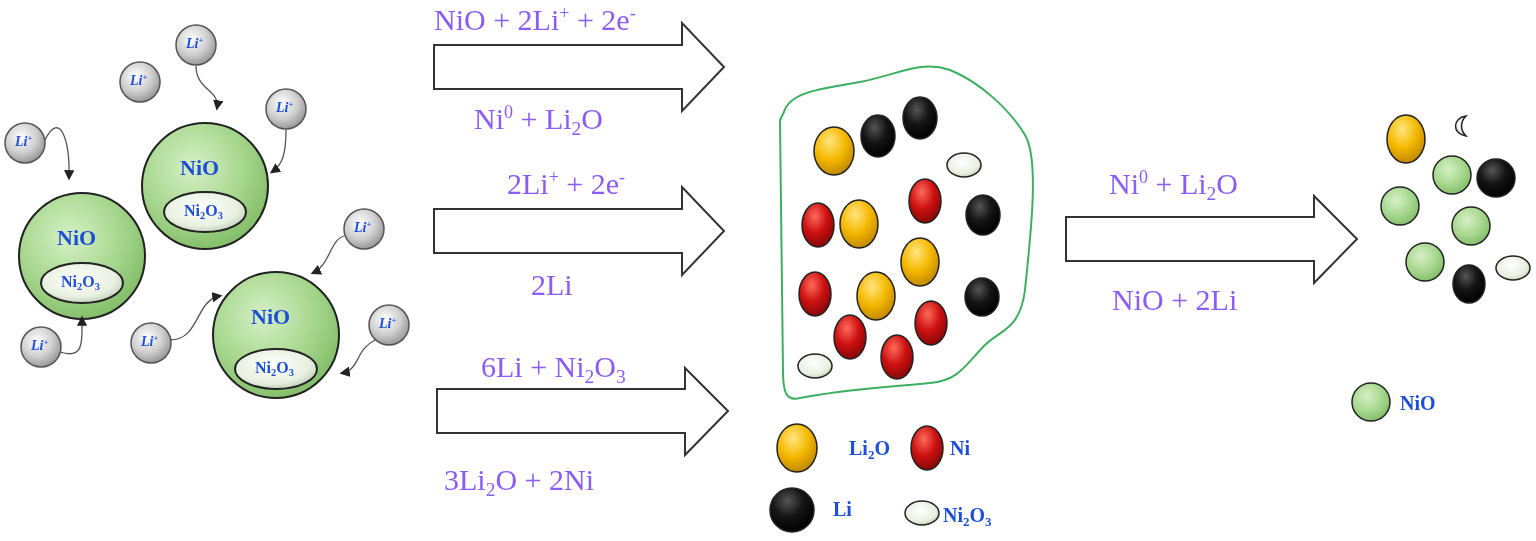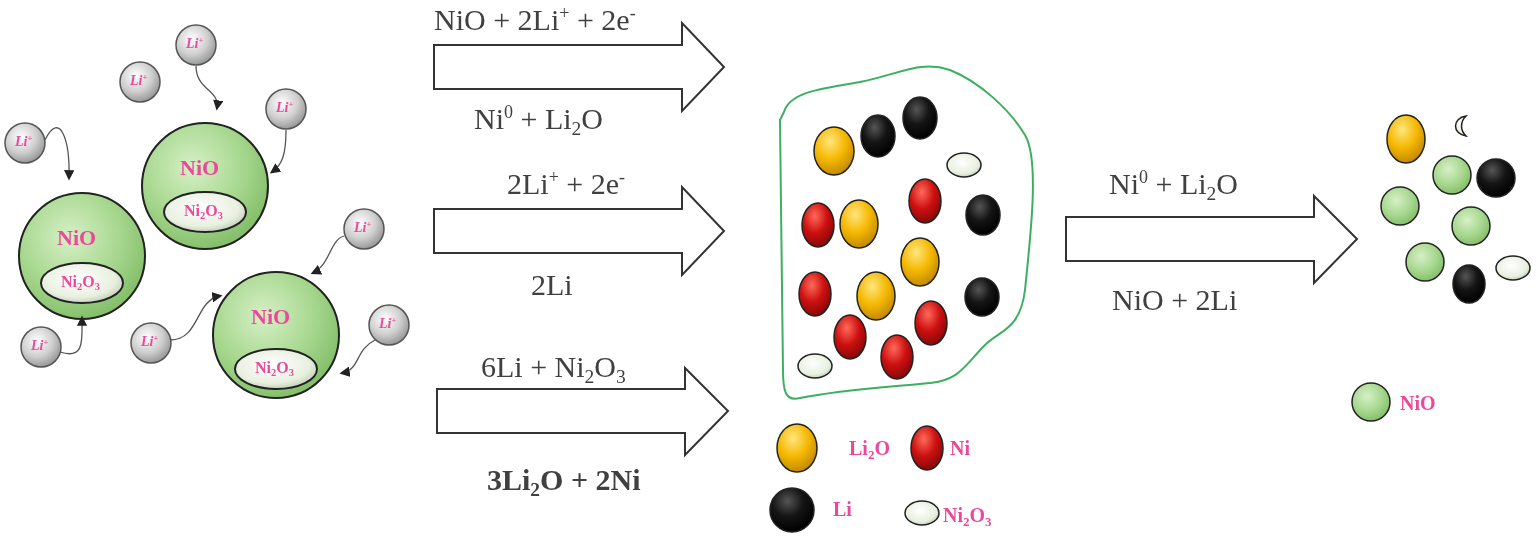--- a/index.html
+++ b/index.html
@@ -1,19 +1,19 @@
 <!DOCTYPE html>
 <html><head>
 <meta charset="utf-8">
 <style>
   html,body{margin:0;padding:0;background:#ffffff;}
   body{width:1536px;height:541px;position:relative;overflow:hidden;font-family:"Liberation Serif",serif;color:#222;}
   svg{position:absolute;left:0;top:0;}
-  .eq{position:absolute;font-family:"Liberation Serif",serif;font-size:30px;color:#404040;white-space:nowrap;line-height:1;}
-  .lbl{position:absolute;font-family:"Liberation Serif",serif;font-weight:bold;color:#ec4899;white-space:nowrap;line-height:1;}
+  .eq{position:absolute;font-family:"Liberation Serif",serif;font-size:30px;color:#8b5cf6;white-space:nowrap;line-height:1;}
+  .lbl{position:absolute;font-family:"Liberation Serif",serif;font-weight:bold;color:#1d4ed8;white-space:nowrap;line-height:1;}
   .sub{font-size:0.65em;vertical-align:-0.3em;}
   .sup{font-size:0.6em;vertical-align:0.6em;}
 </style>
 </head>
 <body>
 
 <svg width="1536" height="541" viewBox="0 0 1536 541">
   <defs>
     <radialGradient id="gGreen" cx="40%" cy="35%" r="65%">
       <stop offset="0%" stop-color="#d6f0c6"></stop>
@@ -156,21 +156,21 @@
 <div class="lbl" style="left:31px;top:339px;font-size:14px;font-style:italic;"><span>Li</span><span class="sup">+</span></div>
 <div class="lbl" style="left:141px;top:335px;font-size:14px;font-style:italic;"><span>Li</span><span class="sup">+</span></div>
 
 <div class="eq" style="left:434px;top:4px;"><span>NiO + 2Li</span><span class="sup">+</span><span> + 2e</span><span class="sup">-</span></div>
 <div class="eq" style="left:474px;top:103px;"><span>Ni</span><span class="sup">0</span><span> + Li</span><span class="sub">2</span><span>O</span></div>
 
 <div class="eq" style="left:479px;top:168px;margin-left:28px;"><span>2Li</span><span class="sup">+</span><span> + 2e</span><span class="sup">-</span></div>
 <div class="eq" style="left:531px;top:270px;"><span>2Li</span></div>
 
 <div class="eq" style="left:481px;top:352px;text-align:right;"><span>6Li + Ni</span><span class="sub">2</span><span>O</span><span class="sub">3</span></div>
-<div class="eq" style="left:487px;top:465px;font-weight:bold;"><span>3Li</span><span class="sub">2</span><span>O + 2Ni</span></div>
+<div class="eq" style="left:444px;top:465px;"><span>3Li</span><span class="sub">2</span><span>O + 2Ni</span></div>
 
 <div class="eq" style="left:1109px;top:168px;"><span>Ni</span><span class="sup">0</span><span> + Li</span><span class="sub">2</span><span>O</span></div>
 <div class="eq" style="left:1112px;top:285px;"><span>NiO + 2Li</span></div>
 
 <div class="lbl" style="left:849px;top:438px;font-size:20px;"><span>Li</span><span class="sub">2</span><span>O</span></div>
 <div class="lbl" style="left:950px;top:438px;font-size:20px;"><span>Ni</span></div>
 <div class="lbl" style="left:833px;top:499px;font-size:20px;"><span>Li</span></div>
 <div class="lbl" style="left:943px;top:505px;font-size:20px;"><span>Ni</span><span class="sub">2</span><span>O</span><span class="sub">3</span></div>
 <div class="lbl" style="left:1400px;top:393px;font-size:20px;">NiO</div>
 

